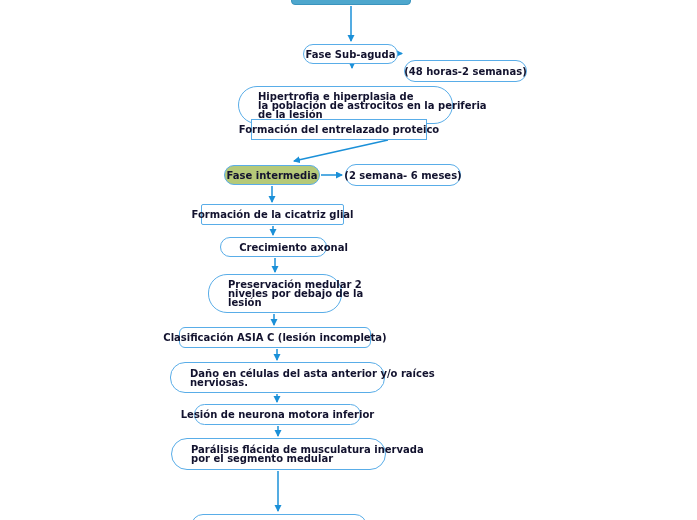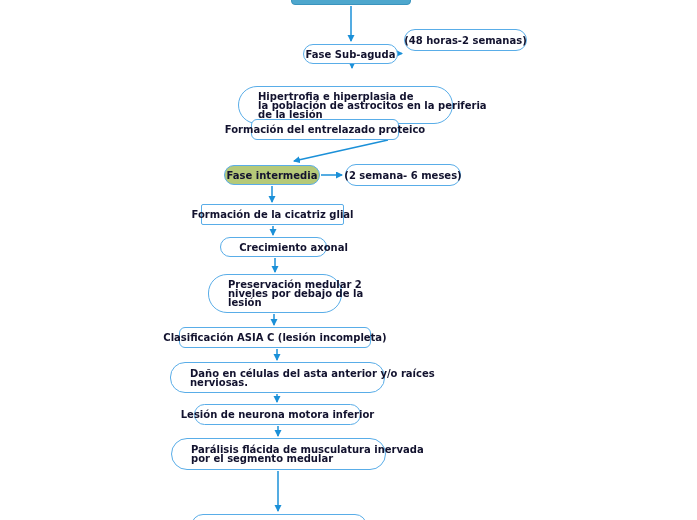--- a/index.html
+++ b/index.html
@@ -35,23 +35,23 @@
     position:absolute;
     box-sizing:border-box;
     background:#4ea7cd;
     border:1px solid #3a94be;
     border-radius:4px;
     z-index:2;
   }
   
   #n-header{left:291px;top:-13px;width:120px;height:18px;}
   #n-subaguda{left:303px;top:44px;width:95px;height:20px;border-radius:10px;}
-  #n-dur-sub{left:404px;top:29px;width:123px;height:22px;border-radius:11px;}
+  #n-dur-sub{left:404px;top:60px;width:123px;height:22px;border-radius:11px;}
   #n-hiper{left:238px;top:70px;width:215px;height:38px;border-radius:19px;margin-top:16px;}
-  #n-entrelazado{left:251px;top:119px;width:148px;height:21px;border-radius:6px;}
+  #n-entrelazado{left:251px;top:119px;width:176px;height:21px;border-radius:0;}
   #n-intermedia{left:224px;top:165px;width:96px;height:20px;border-radius:10px;background:#b5c978;}
   #n-dur-int{left:345px;top:164px;width:116px;height:22px;border-radius:11px;}
   #n-cicatriz{left:201px;top:204px;width:143px;height:21px;border-radius:2px;}
   #n-crecimiento{left:220px;top:237px;width:107px;height:20px;border-radius:10px;padding-left:40px;}
   #n-preservacion{left:208px;top:274px;width:134px;height:39px;border-radius:19px;}
   #n-asia{left:179px;top:327px;width:192px;height:21px;border-radius:6px;}
   #n-dano{left:170px;top:362px;width:215px;height:31px;border-radius:15px;}
   #n-neurona{left:194px;top:404px;width:167px;height:21px;border-radius:11px;}
   #n-paralisis{left:171px;top:438px;width:215px;height:32px;border-radius:16px;}
   #n-bottom{left:191px;top:514px;width:176px;height:28px;border-radius:12px;}

